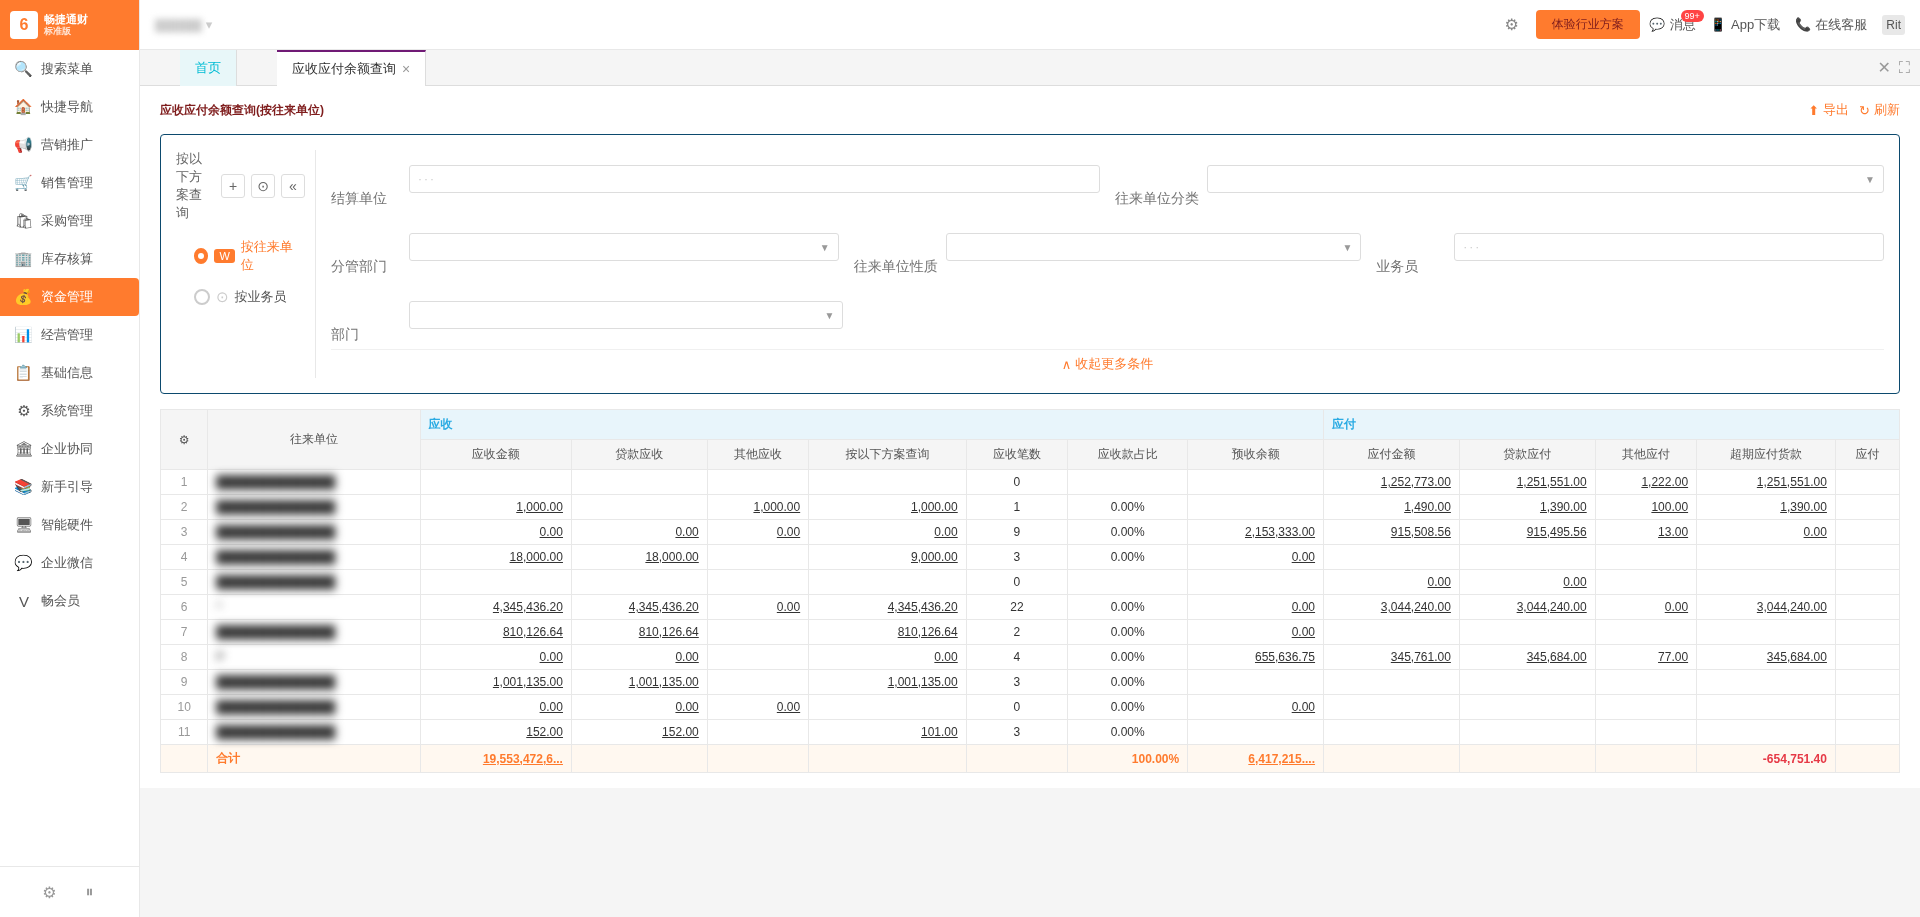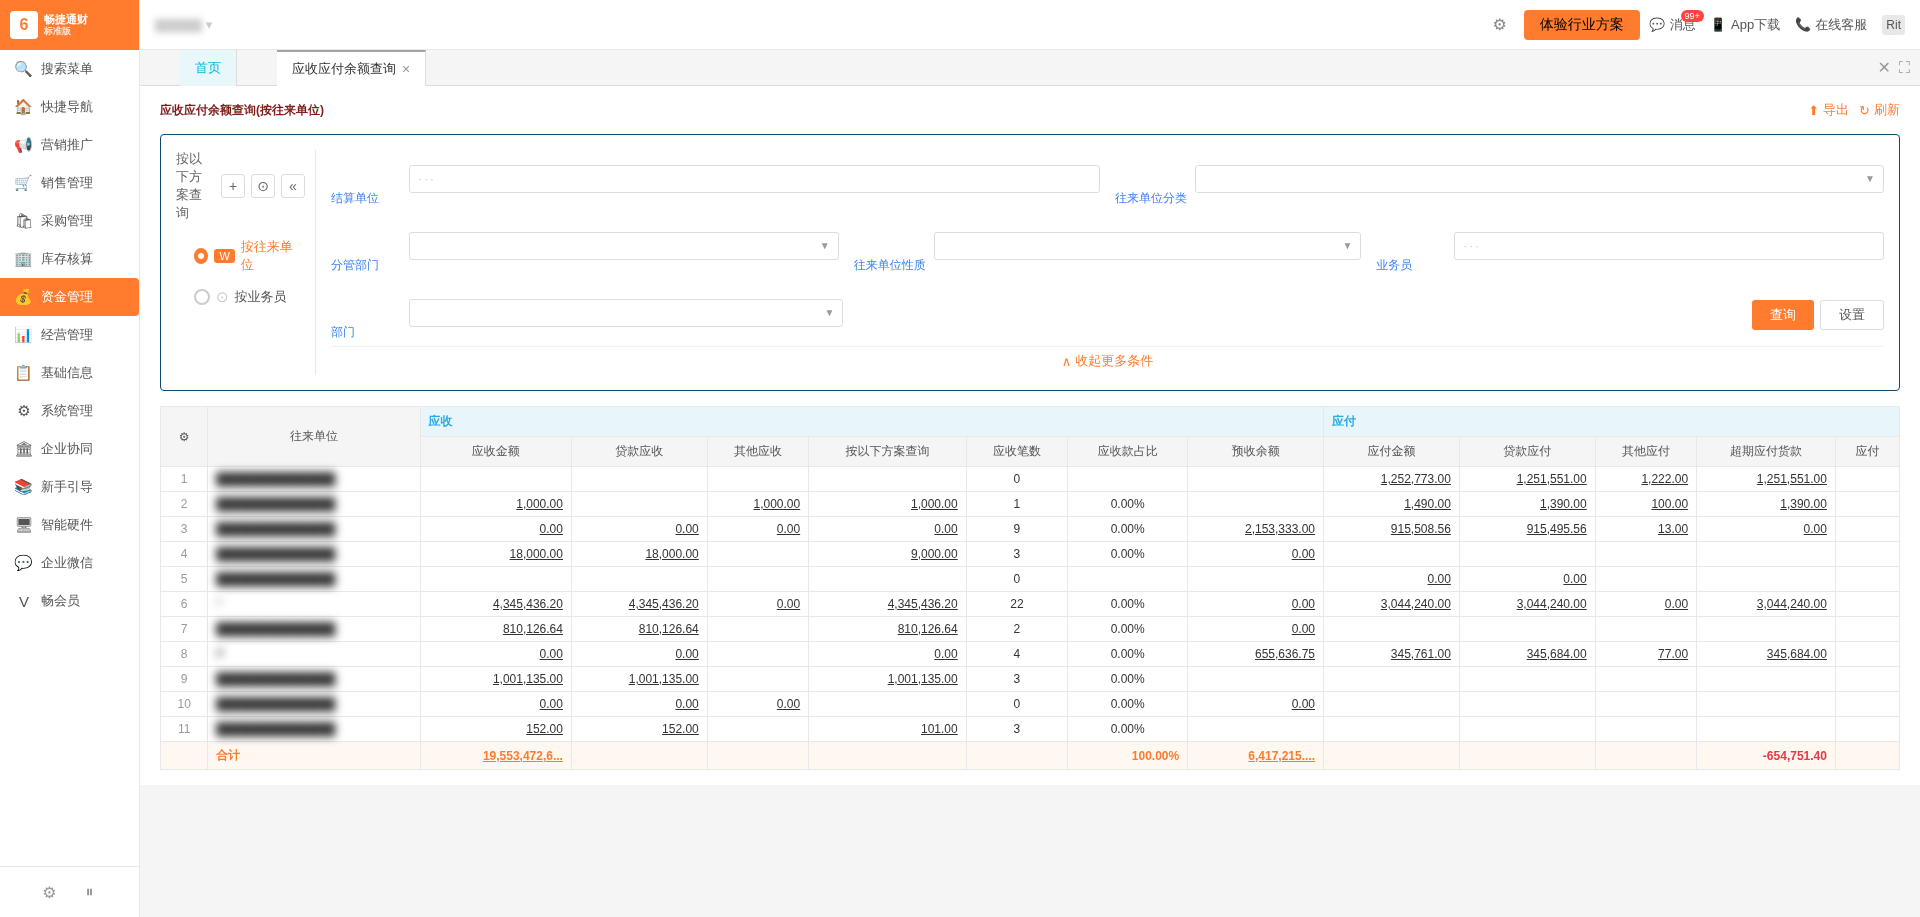--- a/index.html
+++ b/index.html
@@ -19,32 +19,32 @@
     .sidebar-bottom-btn { width: 30px; height: 30px; display: flex; align-items: center; justify-content: center; cursor: pointer; color: #999; font-size: 16px; }
 
     
     .main { flex: 1; display: flex; flex-direction: column; overflow: hidden; }
 
     
     .topbar { height: 50px; background: #fff; display: flex; align-items: center; padding: 0 15px; border-bottom: 1px solid #e8e8e8; gap: 10px; }
     .topbar-breadcrumb { color: #999; font-size: 13px; display: flex; align-items: center; gap: 4px; flex: 1; }
     .topbar-breadcrumb .bc-arrow { color: #ccc; }
     .topbar-gear { width: 28px; height: 28px; display: flex; align-items: center; justify-content: center; cursor: pointer; color: #888; font-size: 16px; }
-    .topbar-btn { background: #ff7b2e; color: #000000; border: none; border-radius: 4px; padding: 6px 16px; font-size: 14px; cursor: pointer; }
+    .topbar-btn { background: #ff7b2e; color: #7f1d1d; border: none; border-radius: 4px; padding: 6px 16px; font-size: 12px; cursor: pointer; }
     .topbar-right { display: flex; align-items: center; gap: 15px; margin-left: auto; }
     .topbar-msg { display: flex; align-items: center; gap: 4px; cursor: pointer; color: #555; font-size: 13px; position: relative; }
     .topbar-badge { background: #ff4444; color: #fff; border-radius: 10px; font-size: 9px; padding: 1px 4px; position: absolute; top: -6px; right: -8px; }
     .topbar-app { display: flex; align-items: center; gap: 4px; cursor: pointer; color: #555; font-size: 13px; }
     .topbar-service { display: flex; align-items: center; gap: 4px; cursor: pointer; color: #555; font-size: 13px; }
     .topbar-user { color: #555; font-size: 13px; cursor: pointer; }
 
     
     .tabbar { display: flex; align-items: center; background: #f5f5f5; border-bottom: 1px solid #ddd; height: 36px; padding: 0 0 0 0; }
     .tab-item { display: flex; align-items: center; padding: 0 15px; height: 36px; cursor: pointer; font-size: 13px; color: #555; gap: 6px; border-right: 1px solid #ddd; margin-left: 40px; }
-    .tab-item.active { background: #fff; color: #333; border-top: 2px solid #a3a3a3; }
+    .tab-item.active { background: #fff; color: #333; border-top: 2px solid #701a75; }
     .tab-home { background: #e8f7f9; color: #00bcd4; border-bottom: none; }
     .tab-close { color: #999; font-size: 14px; cursor: pointer; }
     .tabbar-right { margin-left: auto; display: flex; align-items: center; padding-right: 10px; gap: 8px; color: #999; font-size: 16px; }
 
     
     .content { flex: 1; overflow-y: auto; background: #f5f5f5; padding: 0; }
     .page { padding: 15px 20px; background: #fff; margin: 0; }
 
     
     .page-header { display: flex; align-items: center; justify-content: space-between; margin-bottom: 15px; }
@@ -59,21 +59,21 @@
     .filter-scheme-icons { display: flex; gap: 6px; }
     .filter-icon-btn { width: 24px; height: 24px; border: 1px solid #ddd; border-radius: 3px; display: flex; align-items: center; justify-content: center; cursor: pointer; color: #666; font-size: 14px; }
     .filter-options { display: flex; flex-direction: column; gap: 6px; padding-left: 10px; }
     .filter-option { display: flex; align-items: center; gap: 6px; cursor: pointer; padding: 4px 8px; font-size: 13px; color: #555; }
     .filter-option.active { color: #ff7b2e; }
     .filter-option .opt-icon { width: 16px; height: 16px; border-radius: 50%; border: 2px solid #ff7b2e; display: flex; align-items: center; justify-content: center; }
     .filter-option.active .opt-icon { background: #ff7b2e; }
     .filter-rows { display: flex; flex-direction: column; gap: 10px; flex: 1; }
     .filter-row { display: flex; gap: 15px; align-items: center; }
     .filter-field { display: flex; align-items: center; gap: 8px; flex: 1; }
-    .filter-field-label { color: #3b82f6; font-size: 12px; white-space: nowrap; min-width: 70px; margin-top: 40px; }
+    .filter-field-label { color: #737373; font-size: 14px; white-space: nowrap; min-width: 70px; margin-top: 40px; }
     .filter-input { flex: 1; height: 28px; border: 1px solid #ddd; border-radius: 3px; padding: 0 8px; font-size: 12px; color: #333; display: flex; align-items: center; justify-content: space-between; cursor: pointer; }
     .filter-input .dots { color: #ccc; letter-spacing: 2px; }
     .filter-input .arrow { color: #999; font-size: 10px; }
     .filter-collapse { display: flex; align-items: center; justify-content: center; color: #ff7b2e; cursor: pointer; font-size: 13px; gap: 4px; padding: 5px; border-top: 1px solid #f0f0f0; margin-top: 5px; }
     .data-table { width: 100%; border-collapse: collapse; font-size: 12px; }
     .data-table th { background: #f5f5f5; border: 1px solid #e8e8e8; padding: 6px 8px; text-align: center; color: #555; font-weight: normal; white-space: nowrap; }
     .data-table td { border: 1px solid #e8e8e8; padding: 5px 8px; text-align: right; color: #333; white-space: nowrap; }
     .data-table td.center { text-align: center; }
     .data-table td.left { text-align: left; }
     .data-table .group-header { background: #e8f7f9; text-align: left; color: #00bcd4; font-weight: bold; }
@@ -305,26 +305,20 @@
                   </div>
                 </div>
               </div>
 
               <div class="filter-row">
                 <div class="filter-field" style="max-width: 33%;">
                   <span class="filter-field-label">部门</span>
                   <div class="filter-input">
                     <span></span>
                     <span class="arrow">▼</span>
-                  </div>
-                </div>
-                <div style="flex:1; display:flex; justify-content:flex-end; align-items:flex-end;">
-                  <div class="filter-btns" style="flex-direction:row; gap:6px;">
-                    <button class="query-btn">查询</button>
-                    <button class="set-btn">设置</button>
                   </div>
                 </div>
               </div>
             </div>
 
             <div class="filter-collapse">
               <span>∧</span>
               <span>收起更多条件</span>
             </div>
           </div>

